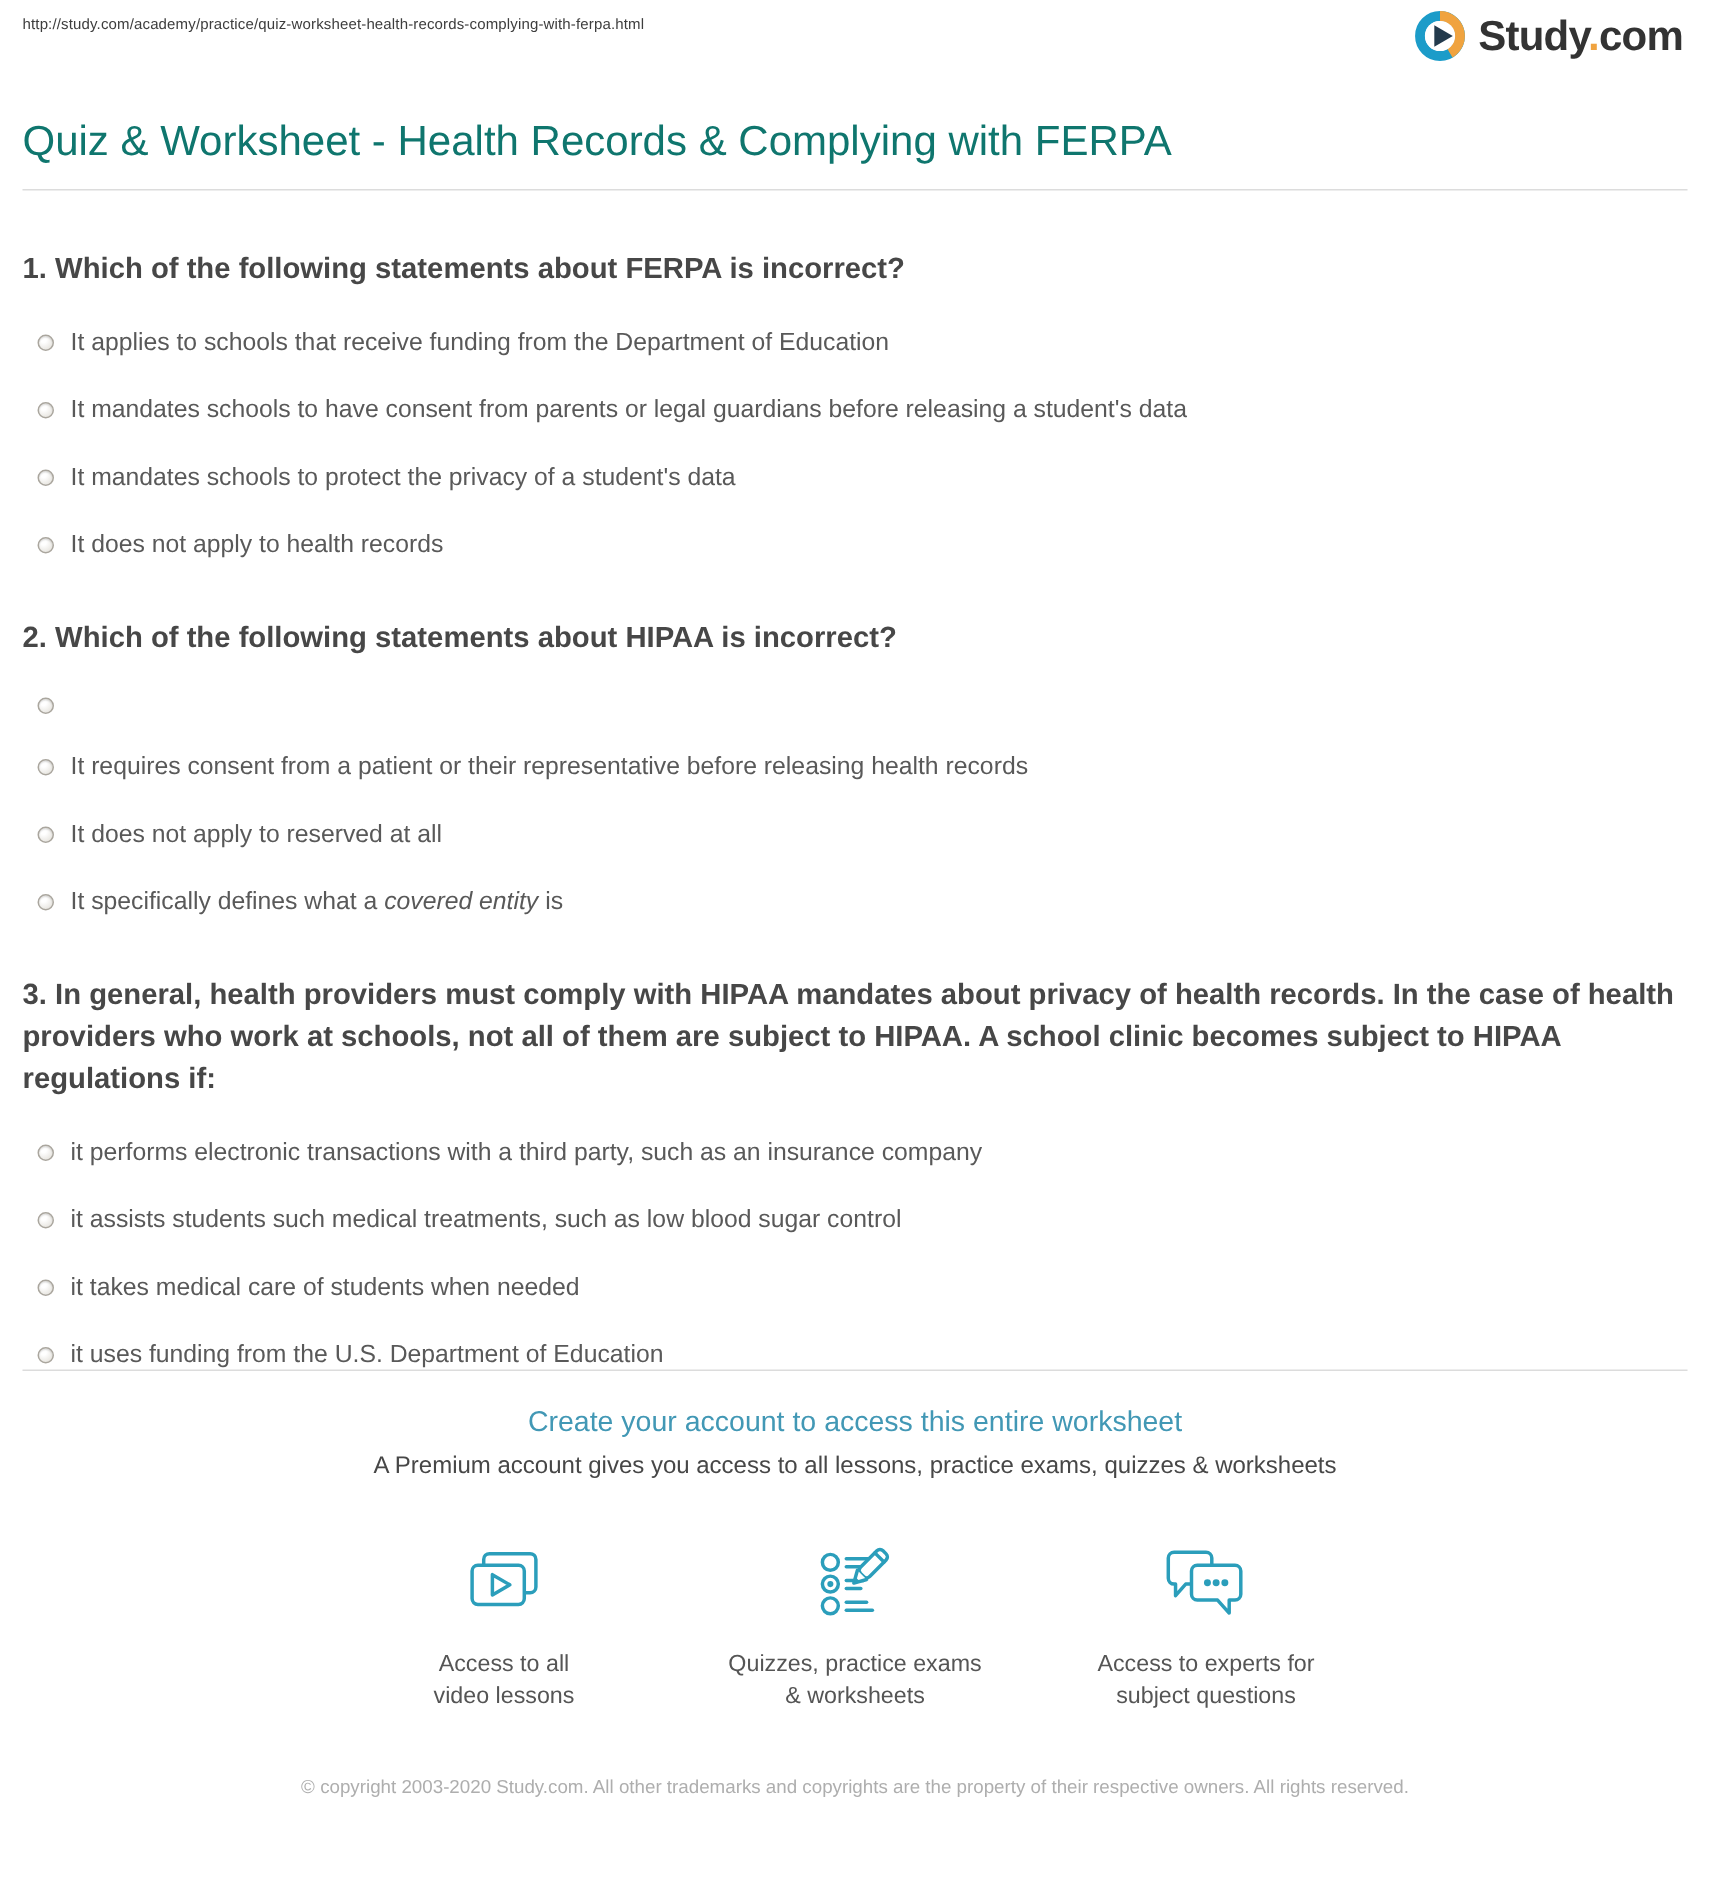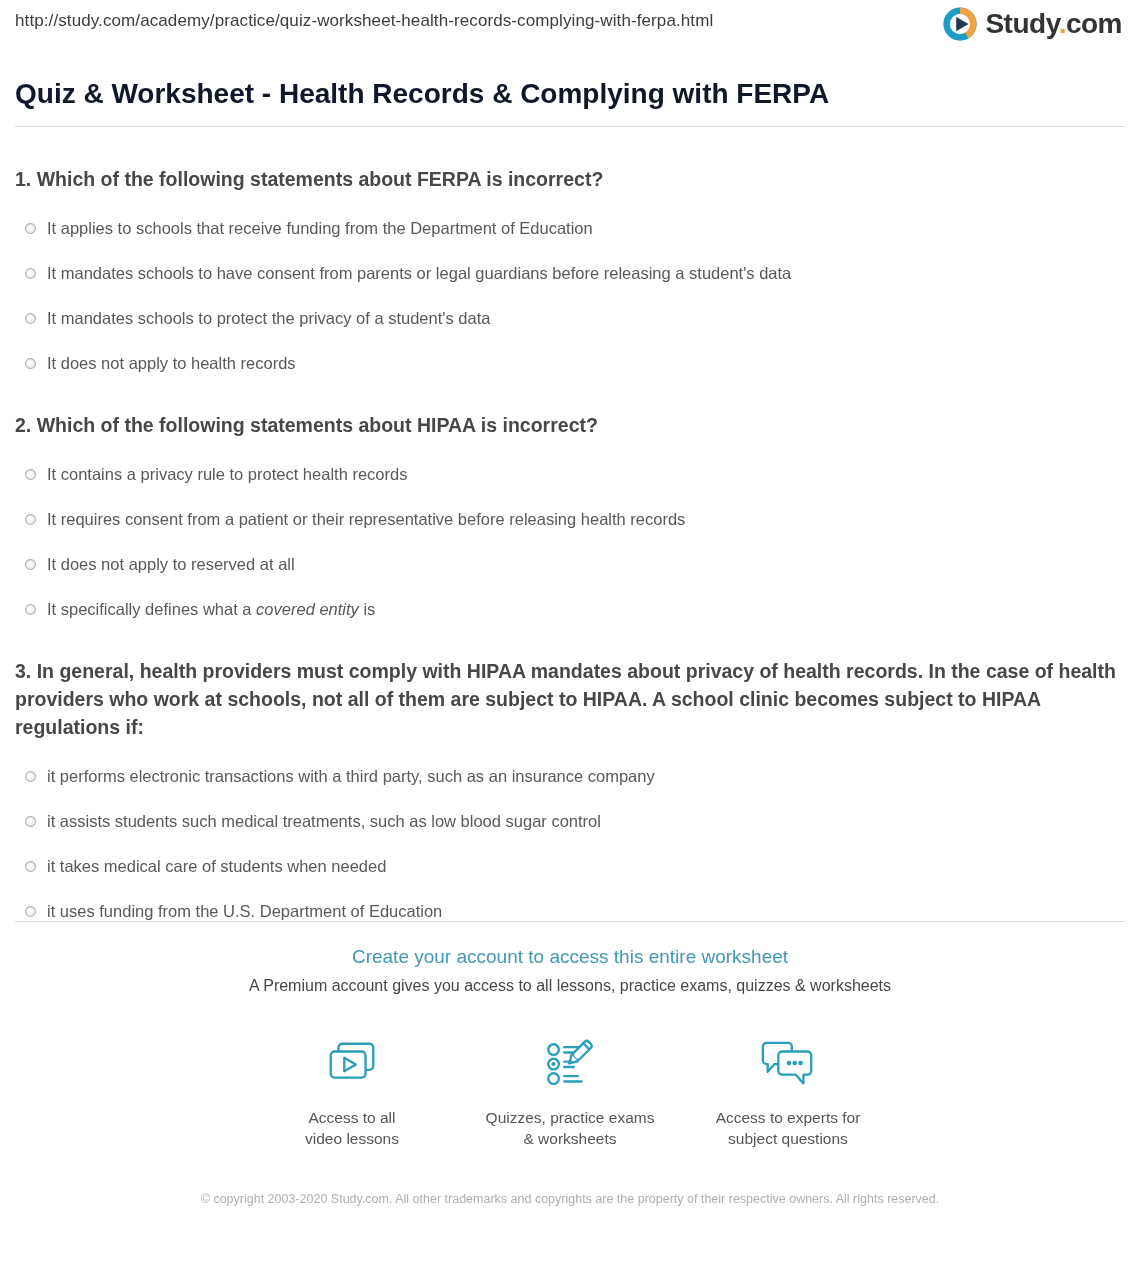--- a/index.html
+++ b/index.html
@@ -7,36 +7,36 @@
   body {
     width: 1140px;
     font-family: "Liberation Sans", "DejaVu Sans", sans-serif;
     color: #595959;
   }
 
   
   .header { position: relative; height: 58px; }
   .url {
     position: absolute; left: 15px; top: 11px;
-    font-size: 17px; color: #3d3d3d; letter-spacing: 0.1px;
+    font-size: 10px; color: #3d3d3d; letter-spacing: 0.1px;
   }
   .logo {
     position: absolute; right: 18px; top: 5px;
     display: flex; align-items: center; gap: 6px;
     text-decoration: none; cursor: pointer;
   }
   .logo-text {
     font-size: 28px; font-weight: 700; color: #333333; letter-spacing: -0.5px;
   }
   .logo-text .dot { color: #f0a33f; }
 
   
   .main { padding: 0 15px; }
   h1.page-title {
-    color: #0f172a; font-size: 28px; line-height: 39px; font-weight: 700;
+    color: #0f766e; font-size: 28px; line-height: 39px; font-weight: 400;
     margin: 16px 0 13px; max-width: 820px;
   }
   hr.divider { border: none; border-top: 1px solid #dcdcdc; margin: 0; }
 
   
   .question { margin-top: 38px; }
   .q-heading {
     font-size: 19.5px; font-weight: 700; color: #474747;
     line-height: 28px; margin: 0 0 26px 0;
   }
@@ -55,21 +55,21 @@
   }
   .opt-text em { font-style: italic; }
 
   
   .cta-divider { margin-top: 42px; }
   .cta { text-align: center; padding-top: 24px; }
   .cta-heading {
     color: #4298b5; font-size: 19px; font-weight: 400; margin: 0 0 9px 0;
   }
   .cta-sub { font-size: 16px; color: #474747; margin: 0 0 38px 0; }
-  .features { display: flex; justify-content: center; }
+  .features { display: flex; justify-content: center; gap: 16px; }
   .feature { width: 218px; display: flex; flex-direction: column; align-items: center; }
   .feature-icon { height: 62px; display: flex; align-items: flex-end; }
   .feature-label { margin-top: 12px; font-size: 15.5px; color: #555555; line-height: 21px; }
 
   
   .copyright {
     text-align: center; color: #aeaeae; font-size: 12.5px; line-height: 20px;
     margin: 40px auto 30px auto; max-width: 760px;
   }
 
@@ -115,21 +115,20 @@
     <div class="option">
       <span class="radio"></span>
       <span class="opt-text">It does not apply to health records</span>
     </div>
   </div>
 
   <div class="question">
     <h2 class="q-heading"><span>2.</span> <span>Which of the following statements about HIPAA is incorrect?</span></h2>
     <div class="option">
       <span class="radio"></span>
-      <span class="opt-text">It contains a privacy rule to protect health records</span>
     </div>
     <div class="option">
       <span class="radio"></span>
       <span class="opt-text">It requires consent from a patient or their representative before releasing health records</span>
     </div>
     <div class="option">
       <span class="radio"></span>
       <span class="opt-text">It does not apply to reserved at all</span>
     </div>
     <div class="option">

